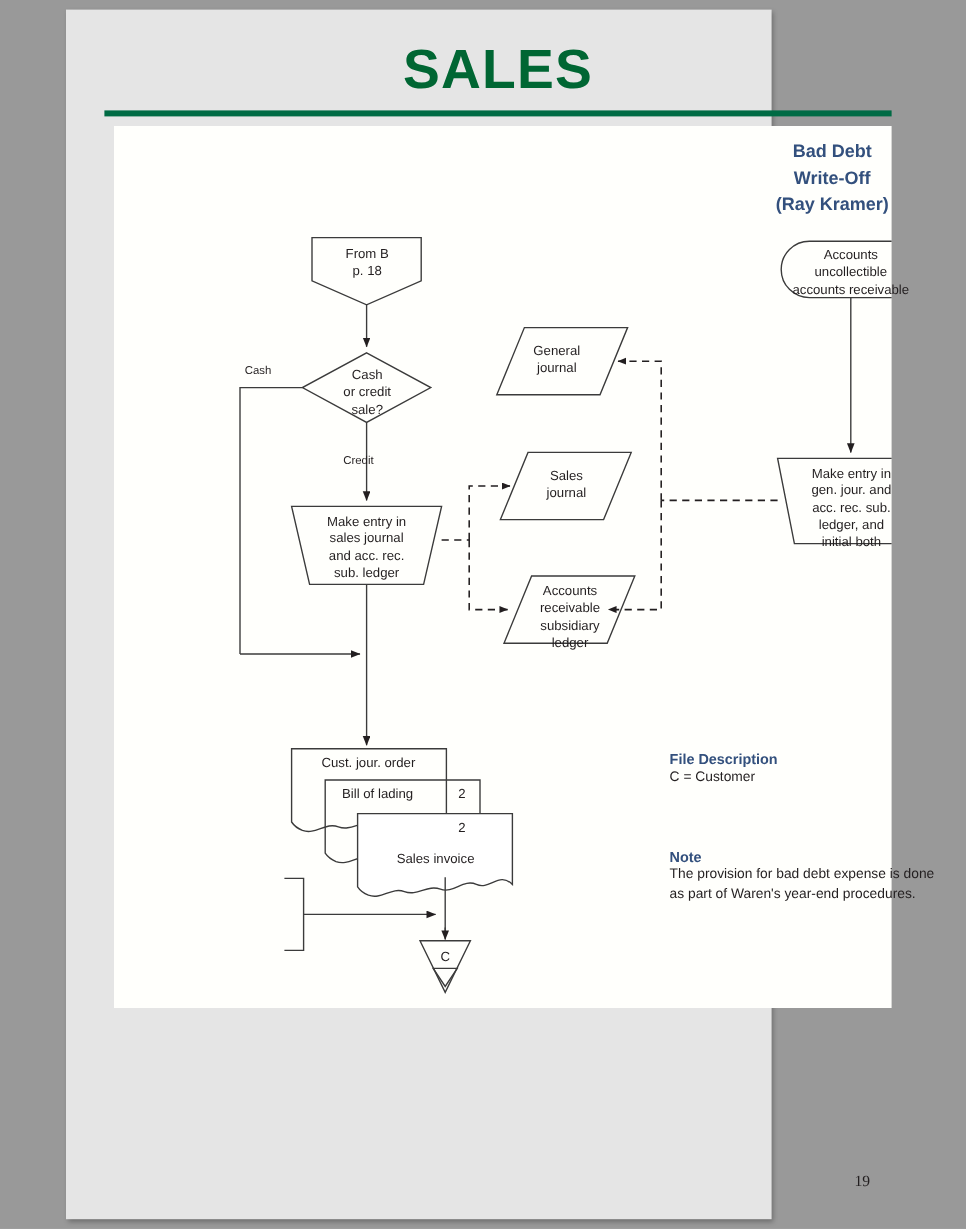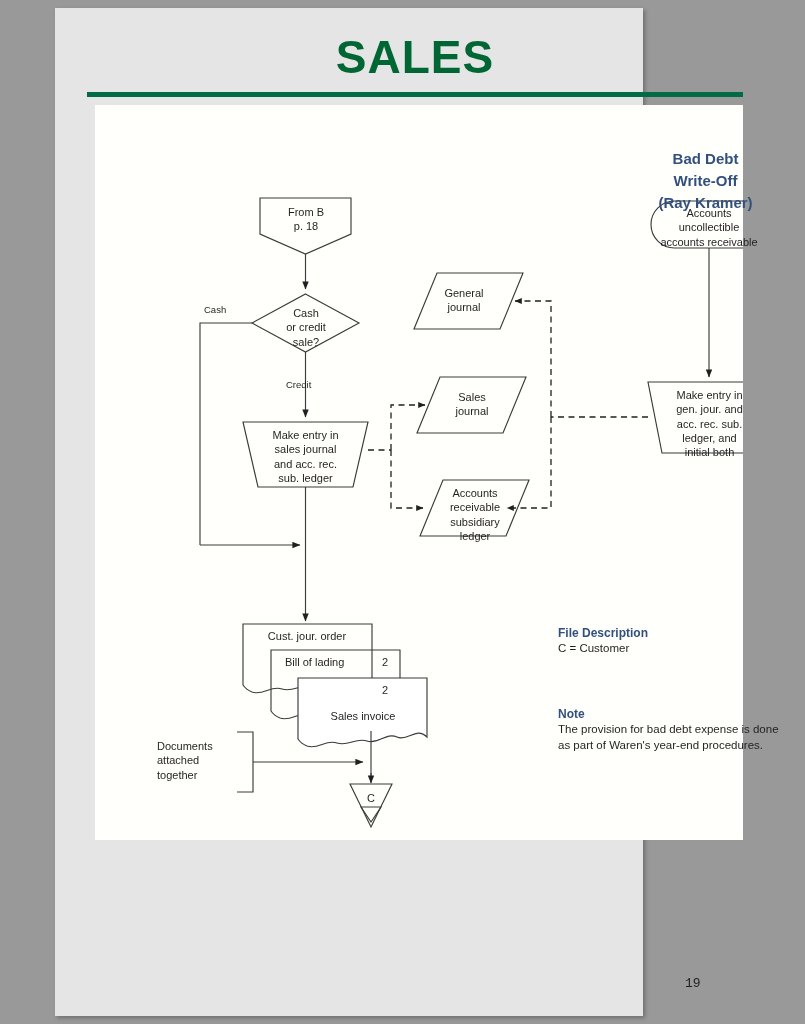--- a/index.html
+++ b/index.html
@@ -57,21 +57,21 @@
   }
   .colhead {
     position: absolute;
     text-align: center;
     font-size: 15px;
     font-weight: bold;
     color: #33507d;
     line-height: 1.45;
   }
   #head-accounting { left: 135px; top: 118px; width: 180px; }
-  #head-baddebt { left: 568px; top: 108px; width: 165px; margin-top: 32px; }
+  #head-baddebt { left: 556px; top: 108px; width: 165px; }
   .flowtext {
     position: absolute;
     text-align: center;
     font-size: 11px;
     color: #231f20;
     line-height: 1.3;
     pointer-events: none;
   }
   .flowtext.left { text-align: left; }
   .label-sm { font-size: 9.5px; color: #231f20; position: absolute; }
@@ -86,22 +86,22 @@
   .blockhead {
     font-weight: bold;
     color: #33507d;
     font-size: 12px;
   }
   #pagenum {
     position: absolute;
     left: 630px;
     top: 968px;
     width: 40px;
-    text-align: left;
-    font-family: Liberation Mono, monospace;
+    text-align: right;
+    font-family: Liberation Serif, serif;
     font-size: 13px;
     color: #231f20;
   }
 </style>
 </head>
 <body>
 
 <div id="page">
 
   <div id="title">SALES</div>
@@ -227,25 +227,20 @@
     </div>
 
     <div class="flowtext" style="left:152px; top:524px; width:120px;">Cust. jour. order</div>
 
     <div class="flowtext left" style="left:190px; top:550px; width:110px;">Bill of lading</div>
     <div class="flowtext" style="left:283px; top:550px; width:14px;">2</div>
 
     <div class="flowtext" style="left:283px; top:578px; width:14px;">2</div>
     <div class="flowtext" style="left:213px; top:604px; width:110px;">Sales invoice</div>
 
-    <div class="flowtext left" style="left:62px; top:634px; width:90px;">
-      <span>Documents</span><br>
-      <span>attached</span><br>
-      <span>together</span>
-    </div>
 
     <div class="flowtext" style="left:266px; top:686px; width:20px;">C</div>
 
   </div>
 
 
   <div class="colhead" id="head-baddebt">
     <span>Bad Debt</span><br>
     <span>Write-Off</span><br>
     <span>(Ray Kramer)</span>

